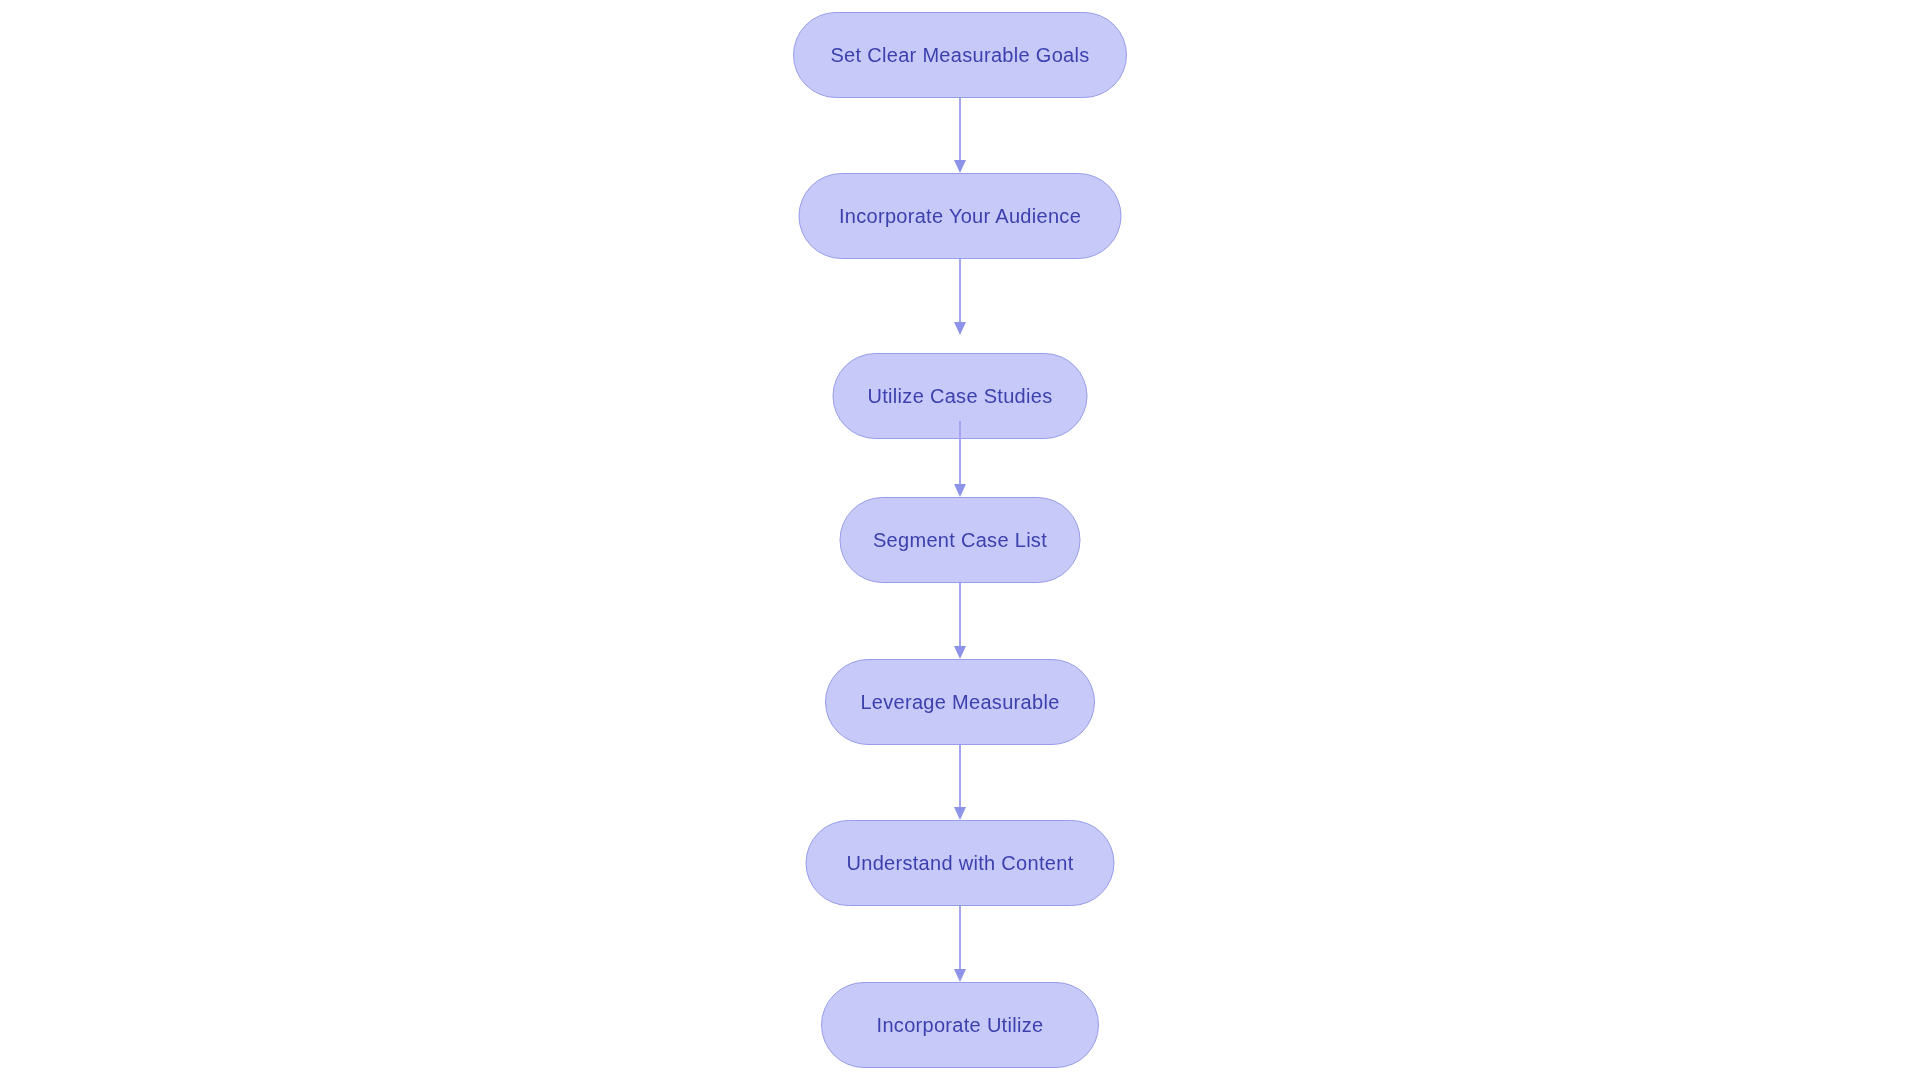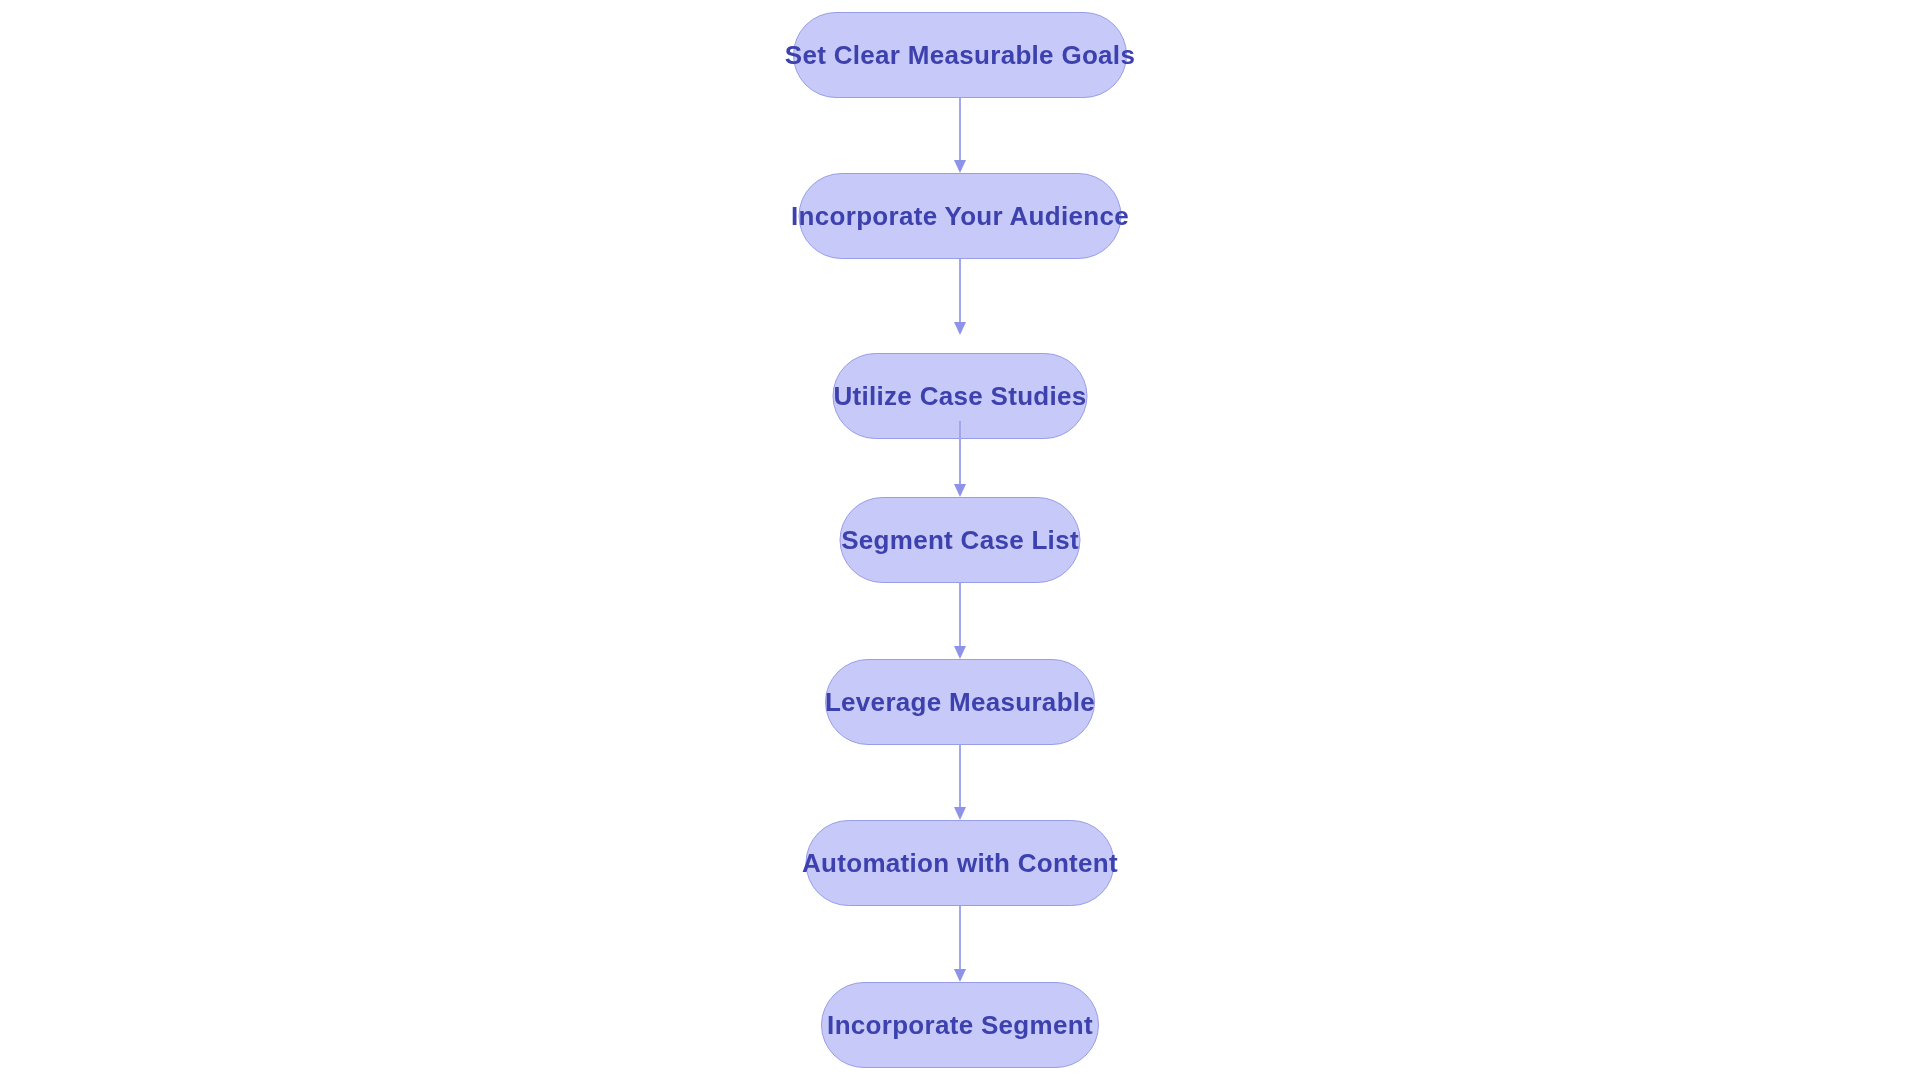--- a/index.html
+++ b/index.html
@@ -26,25 +26,24 @@
     height: 86px;
     border-radius: 43px;
     background: var(--node-fill, #c7c9f8);
     border: 1.5px solid var(--node-border, #979de9);
     box-sizing: border-box;
     display: flex;
     align-items: center;
     justify-content: center;
   }
   .node-label {
-    font-size: 26px;
+    font-size: 20px;
     color: var(--node-text, #3c41ae);
     letter-spacing: 0.3px;
     white-space: nowrap;
-    font-weight: bold;
   }
   .arrow {
     position: absolute;
     left: calc(50% - 6px);
     width: 12px;
   }
   .arrow-line {
     position: absolute;
     top: 0;
     left: 5px;
@@ -107,25 +106,25 @@
   <div class="node" style="top:659px; width:270px">
     <span class="node-label">Leverage Measurable</span>
   </div>
 
   <div class="arrow" style="top:745px; height:75px">
     <span class="arrow-line"></span>
     <span class="arrow-head"></span>
   </div>
 
   <div class="node" style="top:820px; width:309px">
-    <span class="node-label">Automation with Content</span>
+    <span class="node-label">Understand with Content</span>
   </div>
 
   <div class="arrow" style="top:906px; height:76px">
     <span class="arrow-line"></span>
     <span class="arrow-head"></span>
   </div>
 
   <div class="node" style="top:982px; width:278px">
-    <span class="node-label">Incorporate Segment</span>
+    <span class="node-label">Incorporate Utilize</span>
   </div>
 
 </div>
 
 </body></html>

